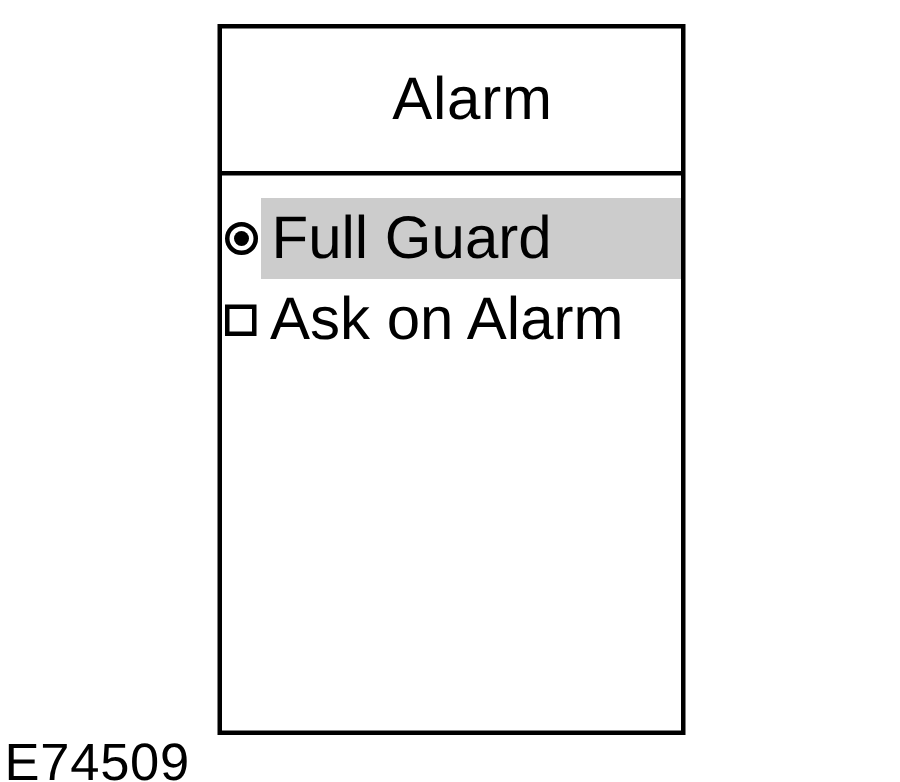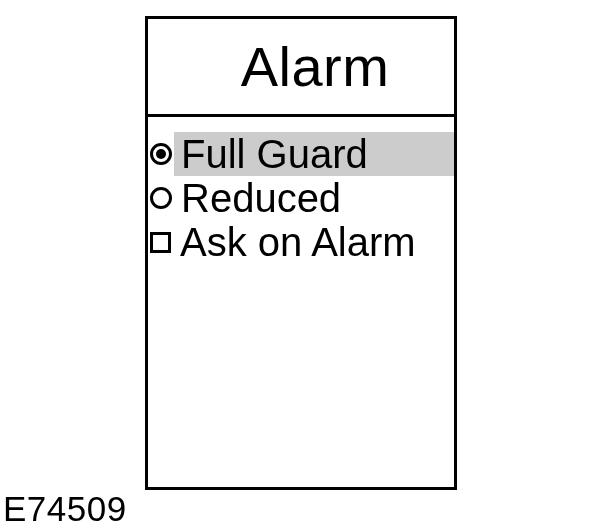--- a/index.html
+++ b/index.html
@@ -26,30 +26,30 @@
     border: 3px solid var(--border, #000);
     background: #ffffff;
   }
   .panel-title {
     height: 95px;
     box-sizing: content-box;
     border-bottom: 3px solid var(--border, #000);
     display: flex;
     align-items: center;
     justify-content: center;
-    font-size: 56px;
+    font-size: 40px;
     letter-spacing: 0.5px;
     white-space: nowrap;
     padding-left: 28px;
   }
   .menu {
     padding-top: 15px;
   }
   .row {
-    height: 44px;
+    height: 54px;
     display: flex;
     align-items: center;
   }
   .ctrl {
     flex: none;
     margin-left: 2px;
     box-sizing: border-box;
     background: #ffffff;
     position: relative;
   }
@@ -109,26 +109,20 @@
 
     <div class="menu">
 
       <div class="row highlighted">
         <span class="ctrl radio selected"></span>
         <span class="lbl-wrap">
           <span>Full Guard</span>
         </span>
       </div>
 
-      <div class="row">
-        <span class="ctrl radio"></span>
-        <span class="lbl-wrap">
-          <span>Reduced</span>
-        </span>
-      </div>
 
       <div class="row">
         <span class="ctrl checkbox"></span>
         <span class="lbl-wrap">
           <span>Ask on Alarm</span>
         </span>
       </div>
 
     </div>
   </div>

